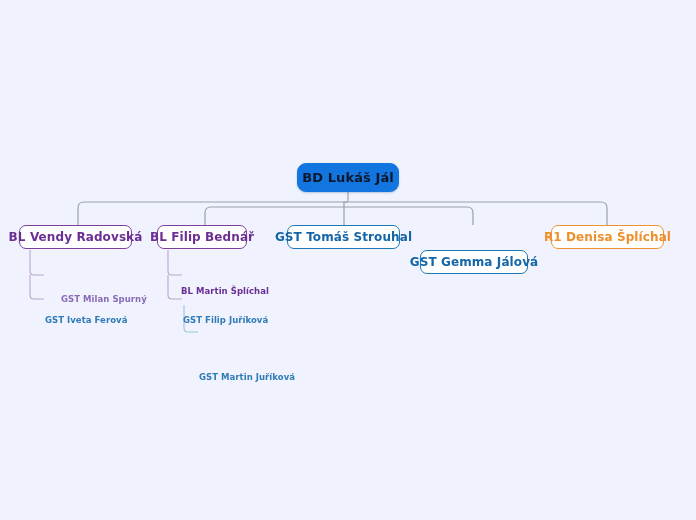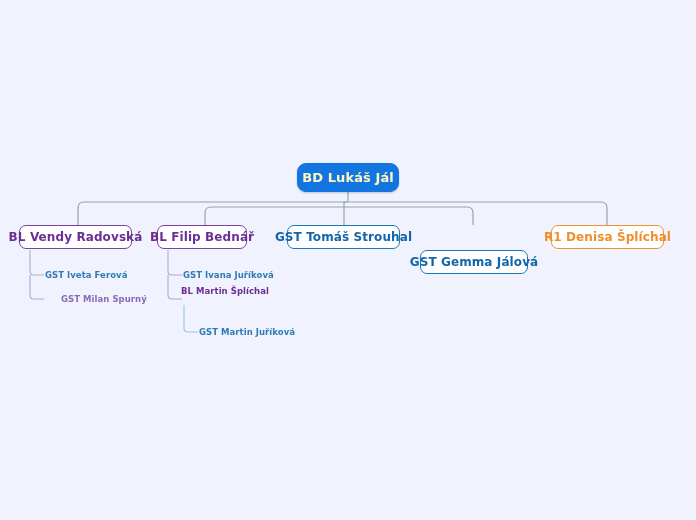--- a/index.html
+++ b/index.html
@@ -45,21 +45,21 @@
     background: #ffffff;
     font-size: 12px;
     font-weight: bold;
     letter-spacing: 0.1px;
     white-space: nowrap;
   }
 
   .node-root {
     background: #1275e0;
     border-color: #1275e0;
-    color: #fef9c3;
+    color: #0f172a;
     font-size: 13px;
     border-radius: 9px;
     box-shadow: 0 1px 2px rgba(20, 70, 140, 0.25);
   }
 
   .node-purple {
     border-color: #7b3fa0;
     color: #6b2f94;
   }
 
@@ -75,21 +75,21 @@
 
   
   .leaf {
     position: absolute;
     font-size: 8.5px;
     font-weight: bold;
     white-space: nowrap;
     letter-spacing: 0.05px;
   }
 
-  .leaf-blue   { color: #2f7bb5; }
+  .leaf-blue   { color: #2f7bb5; margin-top: 45px; }
   .leaf-purple { color: #6b2f94; }
   .leaf-violet { color: #8a6bb8; padding-left: 16px; }
 </style>
 </head>
 <body>
 
 <div id="chart-canvas">
 
   <svg id="connector-layer" viewBox="0 0 696 520" width="696" height="520" fill="none">
 
@@ -141,21 +141,21 @@
 
   <div class="leaf leaf-blue" style="left:45px; top:270px;">
     <span>GST Iveta Ferová</span>
   </div>
 
   <div class="leaf leaf-violet" style="left:45px; top:294px;">
     <span>GST Milan Spurný</span>
   </div>
 
   <div class="leaf leaf-blue" style="left:183px; top:270px;">
-    <span>GST Ivana Juříková</span>
+    <span>GST Filip Juříková</span>
   </div>
 
   <div class="leaf leaf-purple" style="left:181px; top:286px;">
     <span>BL Martin Šplíchal</span>
   </div>
 
   <div class="leaf leaf-blue" style="left:199px; top:327px;">
     <span>GST Martin Juříková</span>
   </div>
 

